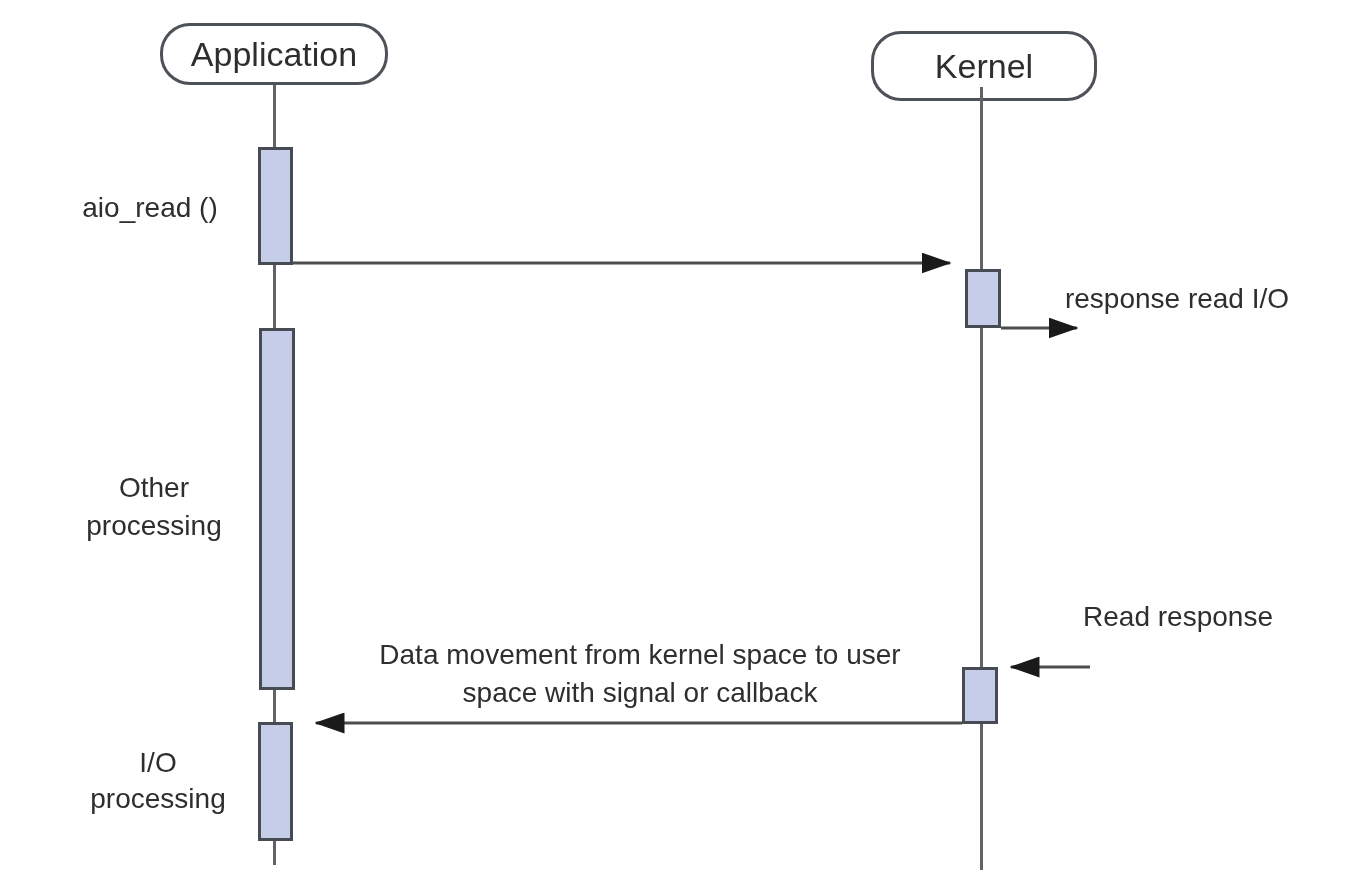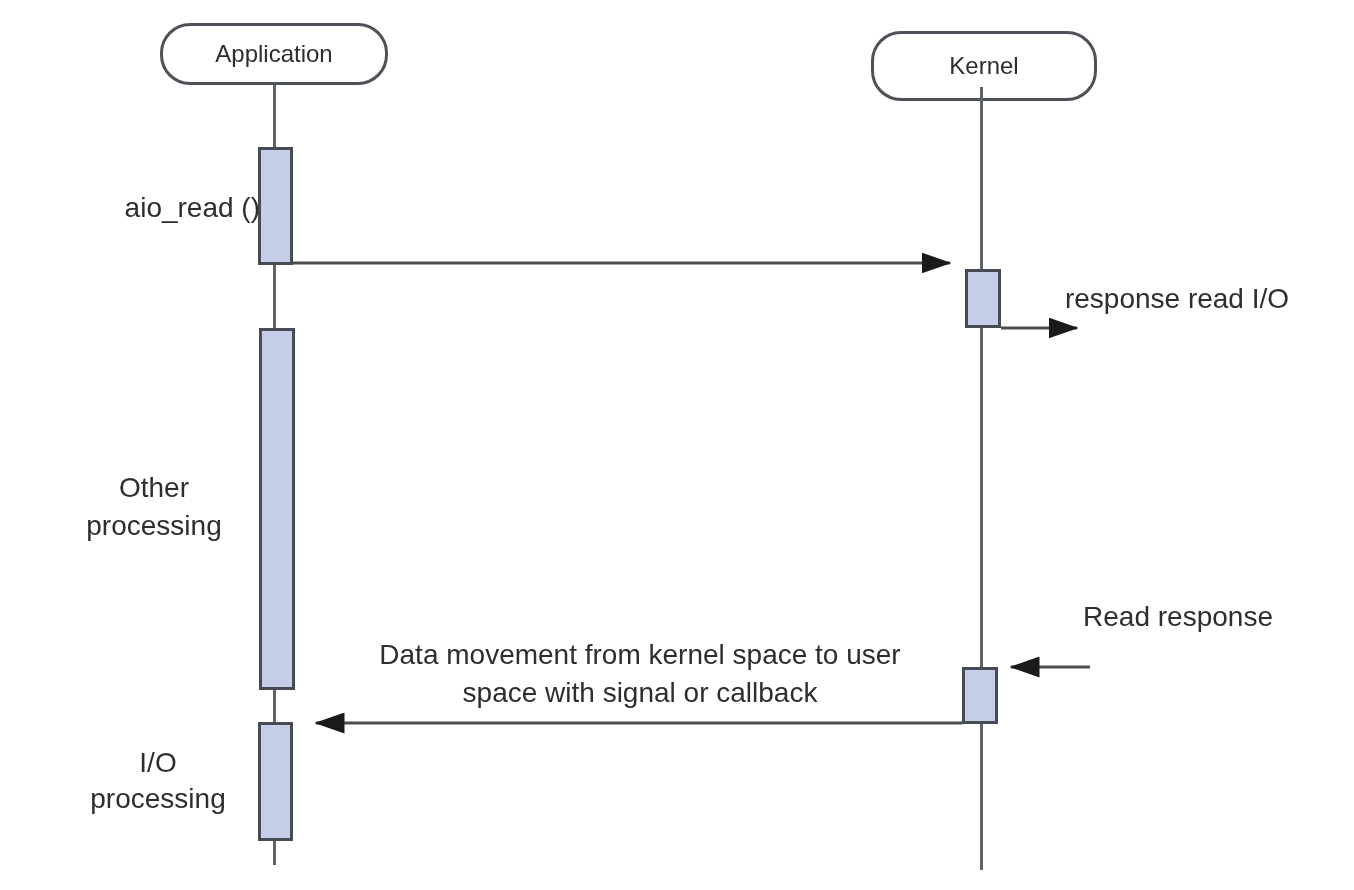--- a/index.html
+++ b/index.html
@@ -25,21 +25,21 @@
     overflow: hidden;
   }
   .actor-header {
     position: absolute;
     border: 3px solid var(--header-border);
     border-radius: 30px;
     background: var(--header-fill);
     display: flex;
     align-items: center;
     justify-content: center;
-    font-size: 24px;
+    font-size: 34px;
   }
   .lifeline-seg {
     position: absolute;
     width: 3px;
     background: var(--lifeline);
   }
   .activation {
     position: absolute;
     background: var(--activation-fill);
     border: 3px solid var(--activation-border);
@@ -87,21 +87,21 @@
       <marker id="headR" markerWidth="10" markerHeight="7" refX="9.5" refY="3.5" orient="auto" markerUnits="strokeWidth">
         <path class="head" d="M0,0 L10,3.5 L0,7 Z"></path>
       </marker>
     </defs>
     <line x1="293" y1="263" x2="950" y2="263" marker-end="url(#headR)"></line>
     <line x1="1001" y1="328" x2="1077" y2="328" marker-end="url(#headR)"></line>
     <line x1="1090" y1="667" x2="1011" y2="667" marker-end="url(#headR)"></line>
     <line x1="962" y1="723" x2="316" y2="723" marker-end="url(#headR)"></line>
   </svg>
 
-  <div class="label" style="left:40px; top:189px; width:220px;text-align:right;">aio_read ()</div>
+  <div class="label" style="left:40px; top:189px; width:220px;">aio_read ()</div>
 
   <div class="label" style="left:44px; top:469px; width:220px;">
     <div>Other</div>
     <div>processing</div>
   </div>
 
   <div class="label" style="left:48px; top:745px; width:220px; line-height:36px;">
     <div>I/O</div>
     <div>processing</div>
   </div>

